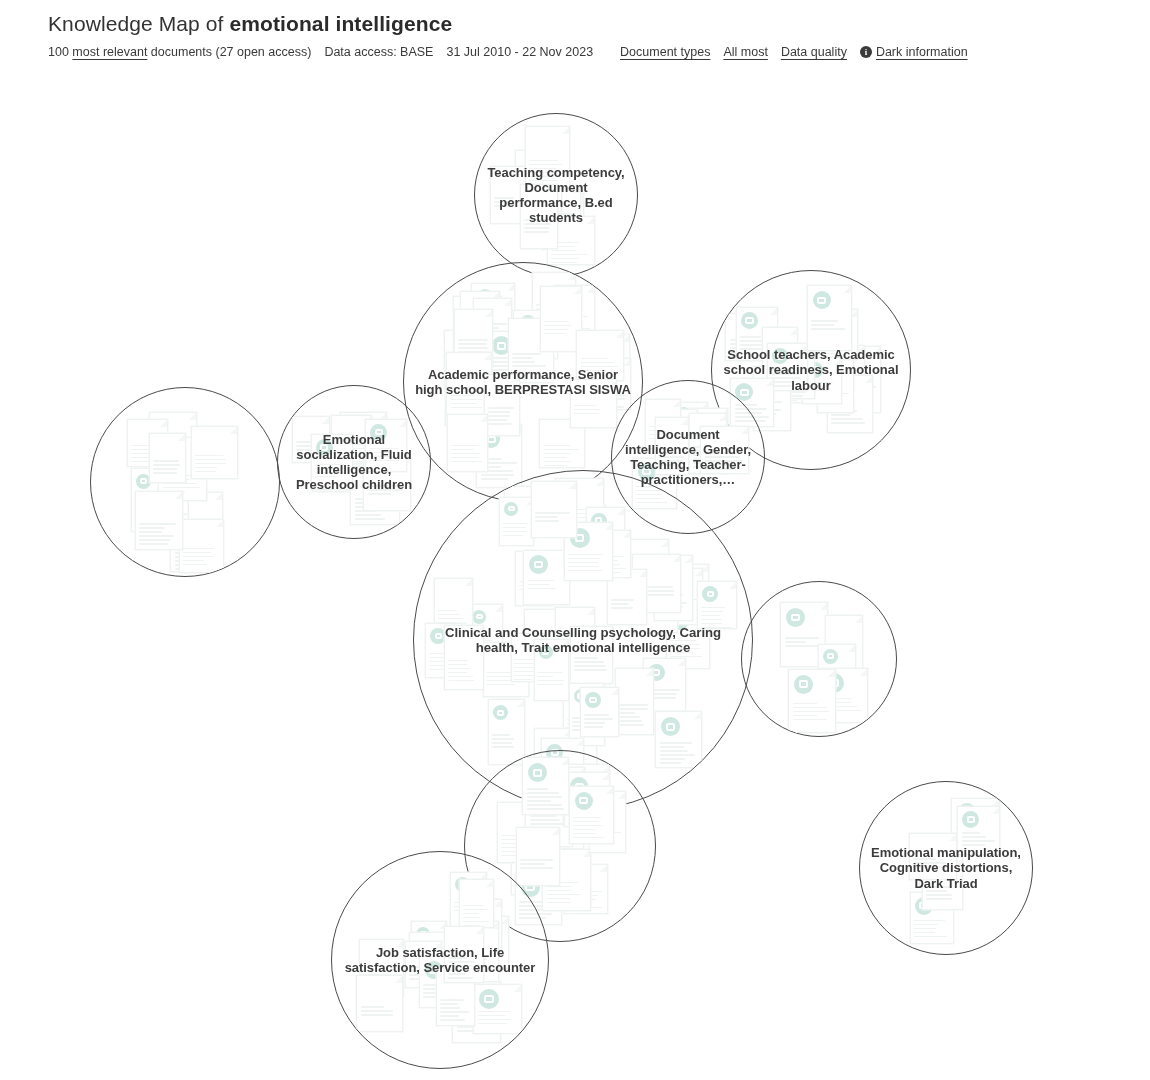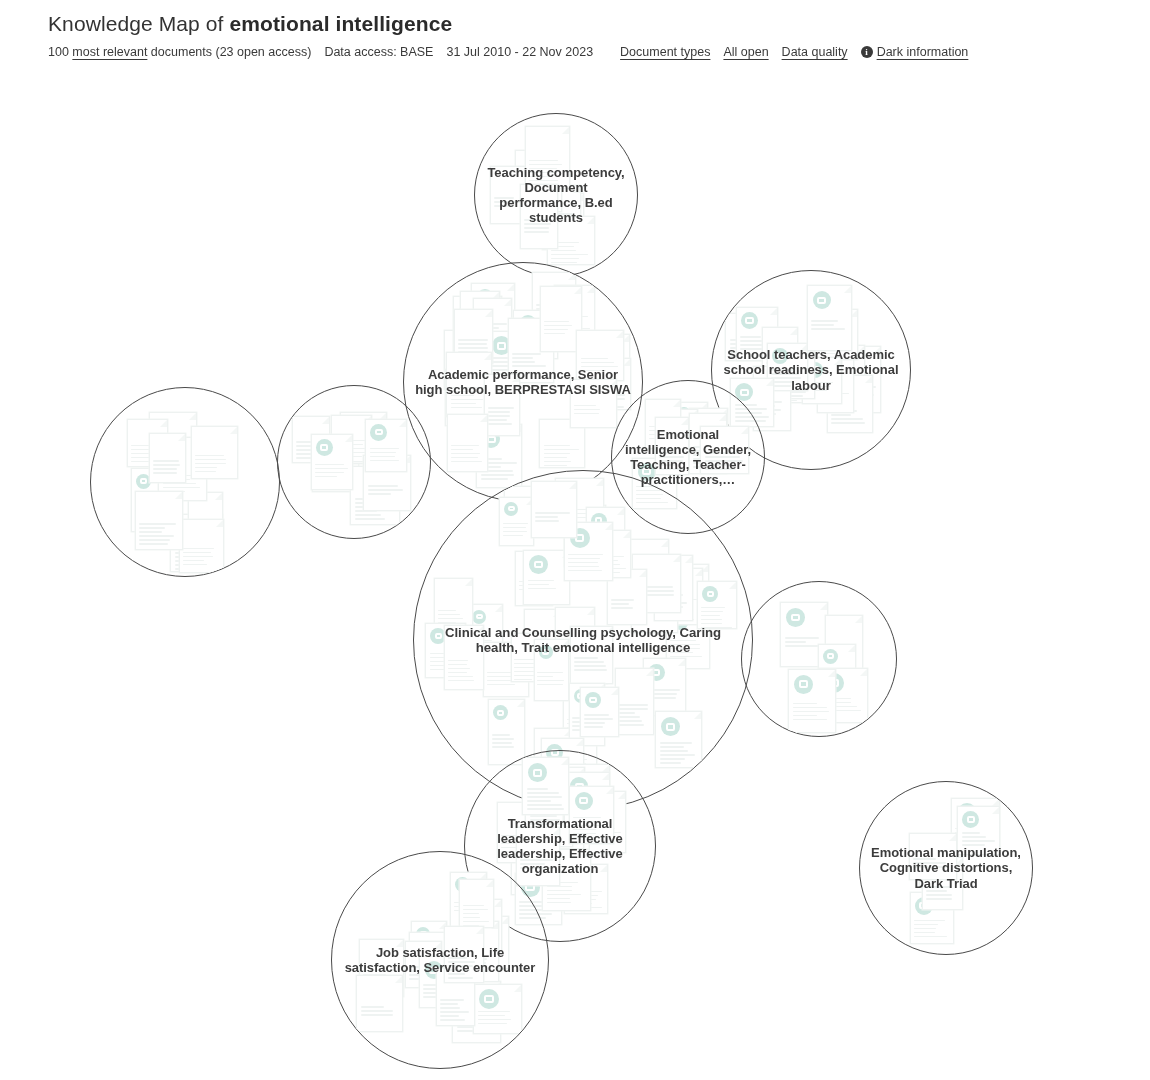--- a/index.html
+++ b/index.html
@@ -88,26 +88,26 @@
 
 <div id="app">
 
   <div class="header">
     <div class="title">
       <span>Knowledge Map of </span><span class="strong">emotional intelligence</span>
     </div>
 
     <div class="subbar">
       <span class="seg">
-        <span>100</span>&nbsp;<span class="lnk">most relevant</span>&nbsp;<span>documents (23 open access)</span>
+        <span>100</span>&nbsp;<span class="lnk">most relevant</span>&nbsp;<span>documents (27 open access)</span>
       </span>
       <span class="seg">Data access: BASE</span>
       <span class="seg">31 Jul 2010 - 22 Nov 2023</span>
       <span class="seg lnk mr-gap">Document types</span>
-      <span class="seg lnk">All open</span>
+      <span class="seg lnk">All most</span>
       <span class="seg lnk">Data quality</span>
       <span class="seg">
         <span class="info-dot">i</span>
           <span class="lnk">Dark information</span>
       </span>
     </div>
   </div>
 
   <div class="map" id="map">
       <div class="bubble" style="left: 474px; top: 113px; width: 164px; height: 164px;">
@@ -664,21 +664,21 @@
             <div class="lines" style="top: 30px;">
               <div class="ln" style="width: 60%;"></div>
               <div class="ln" style="width: 72%;"></div>
               <div class="ln" style="width: 98%;"></div>
               <div class="ln" style="width: 92%;"></div>
               <div class="ln" style="width: 63%;"></div>
               <div class="ln" style="width: 99%;"></div>
             </div>
           </div>
         </div>
-        <div class="label">Emotional intelligence, Gender, Teaching, Teacher-practitioners,…</div>
+        <div class="label">Document intelligence, Gender, Teaching, Teacher-practitioners,…</div>
       </div>
       <div class="bubble" style="left: 277px; top: 385px; width: 154px; height: 154px;">
         <div class="papers">
           <div class="paper" style="left: 34px; top: 52.8px; width: 47px; height: 53px;">
             <div class="corner"></div>
             <span class="badge" style="width: 19px; height: 19px; left: 5px; top: 4px;"></span>
             <div class="lines" style="top: 28px;">
               <div class="ln" style="width: 96%;"></div>
               <div class="ln" style="width: 55%;"></div>
               <div class="ln" style="width: 99%;"></div>
@@ -758,20 +758,21 @@
             <div class="corner"></div>
             <span class="badge" style="width: 17px; height: 17px; left: 4px; top: 4px;"></span>
             <div class="lines" style="top: 29px;">
               <div class="ln" style="width: 87%;"></div>
               <div class="ln" style="width: 99%;"></div>
               <div class="ln" style="width: 88%;"></div>
               <div class="ln" style="width: 66%;"></div>
             </div>
           </div>
         </div>
+        <div class="label">Emotional socialization, Fluid intelligence, Preschool children</div>
       </div>
       <div class="bubble" style="left: 90px; top: 387px; width: 190px; height: 190px;">
         <div class="papers">
           <div class="paper" style="left: 90.2px; top: 126.3px; width: 42px; height: 57px;">
             <div class="corner"></div>
             <div class="lines" style="top: 30px;">
               <div class="ln" style="width: 94%;"></div>
               <div class="ln" style="width: 55%;"></div>
               <div class="ln" style="width: 99%;"></div>
               <div class="ln" style="width: 59%;"></div>
@@ -1473,21 +1474,20 @@
             <div class="lines" style="top: 30px;">
               <div class="ln" style="width: 79%;"></div>
               <div class="ln" style="width: 74%;"></div>
               <div class="ln" style="width: 82%;"></div>
               <div class="ln" style="width: 64%;"></div>
               <div class="ln" style="width: 65%;"></div>
               <div class="ln" style="width: 88%;"></div>
             </div>
           </div>
         </div>
-        <div class="label">Transformational leadership, Effective leadership, Effective organization</div>
       </div>
       <div class="bubble" style="left: 331px; top: 851px; width: 218px; height: 218px;">
         <div class="papers">
           <div class="paper" style="left: 104.8px; top: 96.5px; width: 38px; height: 51px;">
             <div class="corner"></div>
             <div class="lines" style="top: 27px;">
               <div class="ln" style="width: 86%;"></div>
               <div class="ln" style="width: 56%;"></div>
               <div class="ln" style="width: 96%;"></div>
               <div class="ln" style="width: 74%;"></div>

